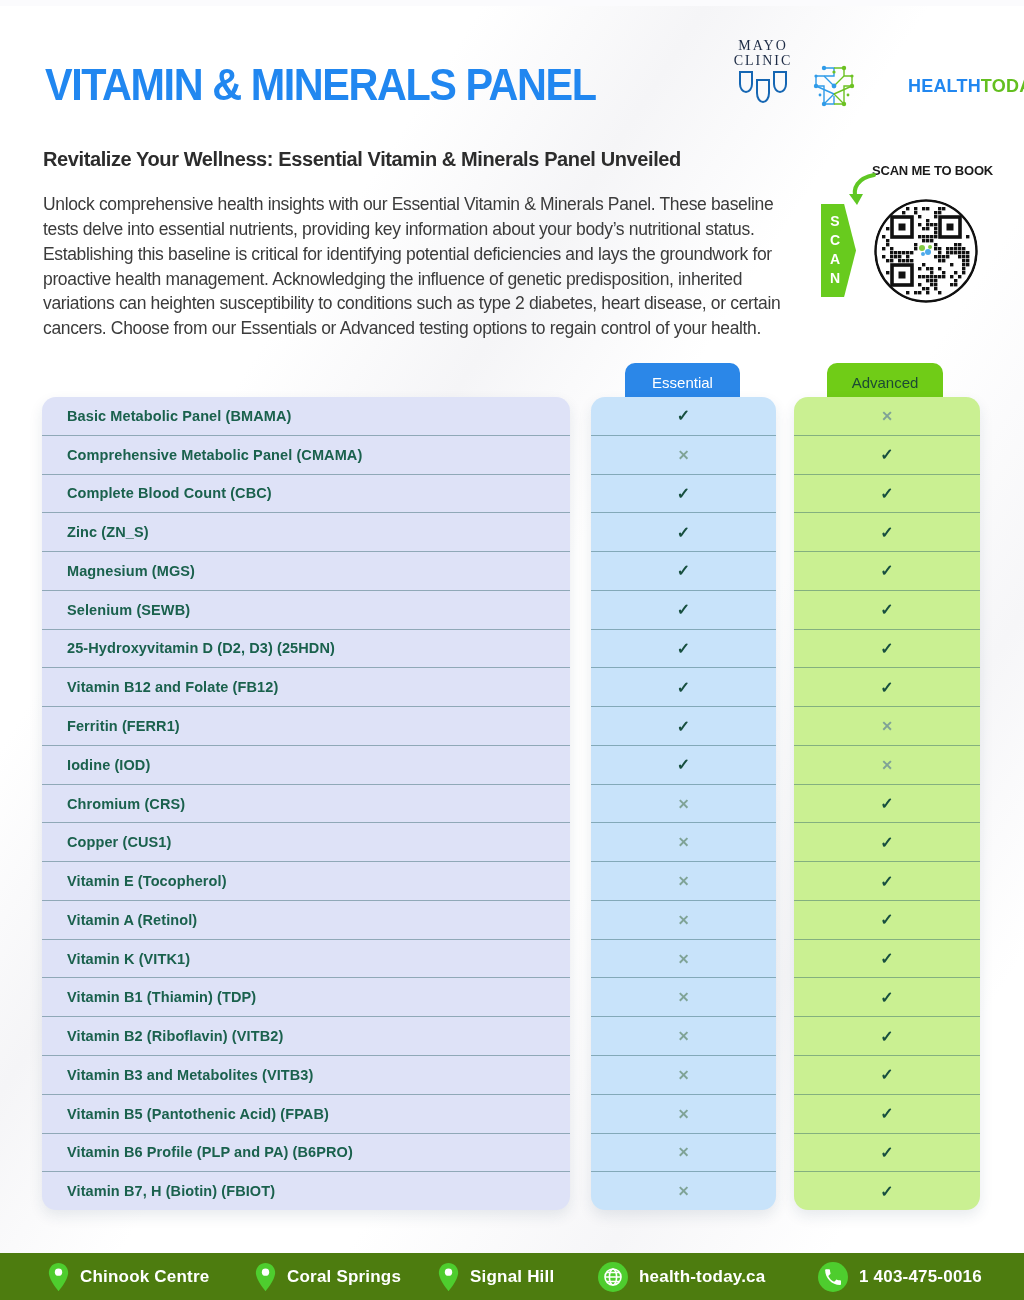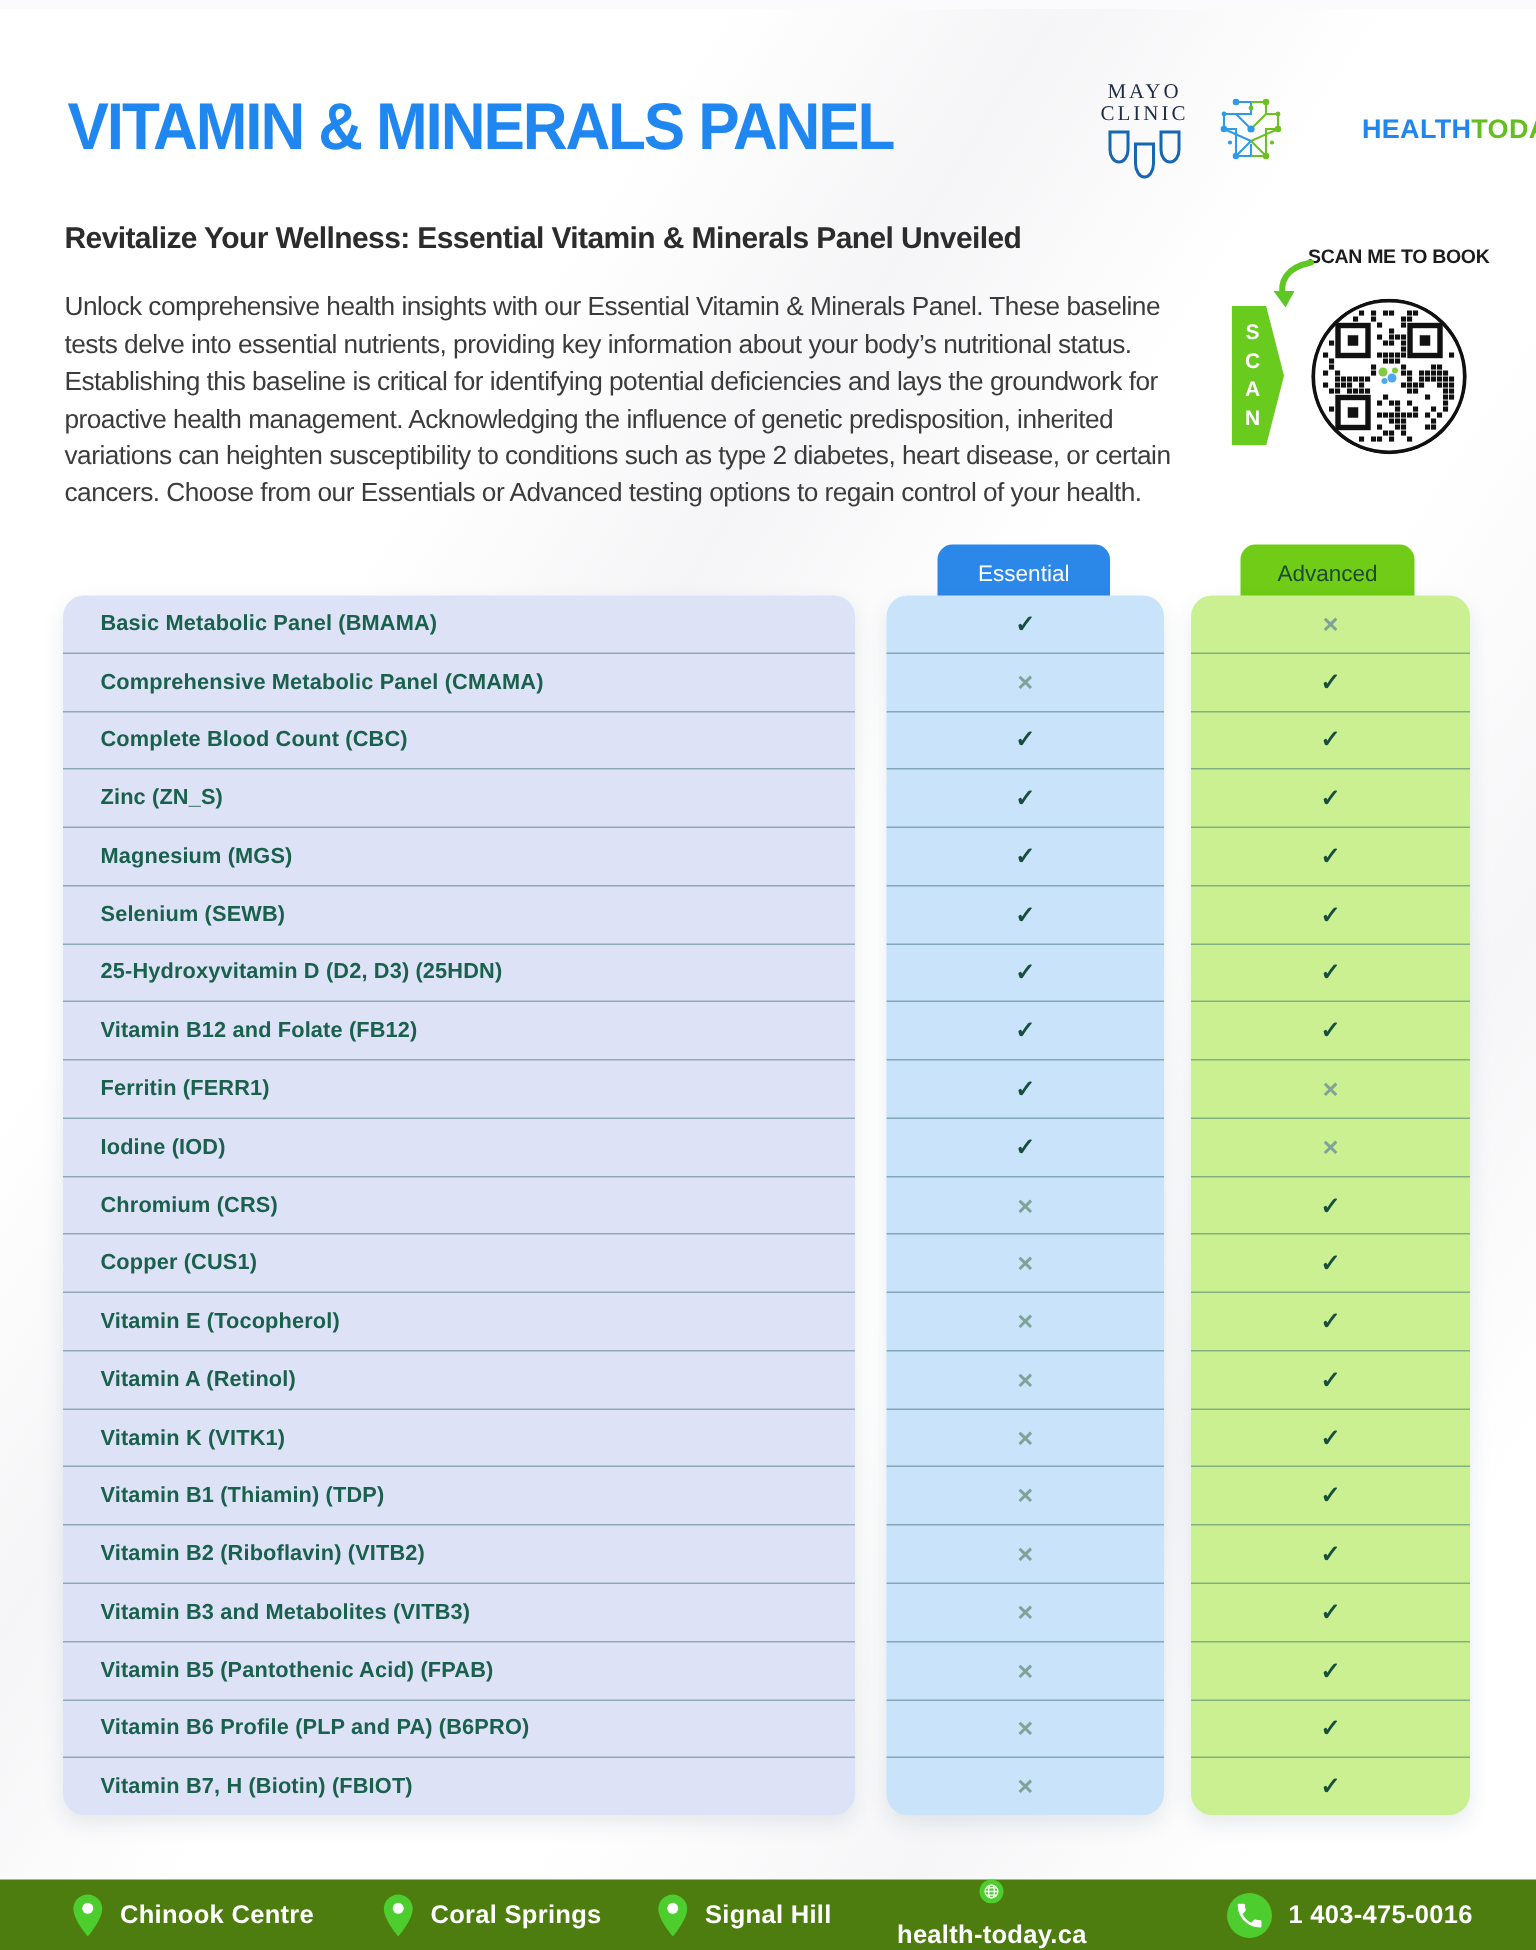--- a/index.html
+++ b/index.html
@@ -7,21 +7,21 @@
   body { font-family:"Liberation Sans", sans-serif; background:#fff; overflow:hidden; }
   .page { position:relative; width:1024px; height:1300px; background:#fff; overflow:hidden; }
   .page::before { content:""; position:absolute; inset:0;
     background:linear-gradient(123deg, transparent 26%, #f5f5f7 38%, transparent 50%, transparent 62%, #f6f6f8 76%, transparent 88%);
     pointer-events:none; }
   .page::after { content:""; position:absolute; left:0; right:0; top:0; height:6px; background:#fbfbfd; }
 
   
   .title { position:absolute; left:45px; top:60px; font-size:44px; font-weight:800;
     color:#2187f0; letter-spacing:-1.5px; transform:scaleX(.94); transform-origin:left center; white-space:nowrap; }
-  .mayo { position:absolute; left:727px; top:55px; width:72px; text-align:center; }
+  .mayo { position:absolute; left:727px; top:39px; width:72px; text-align:center; }
   .mayo-text { font-family:"Liberation Serif", serif; font-size:14px; letter-spacing:2px;
     color:#1d2b45; line-height:1.05; font-weight:400; }
   .mayo svg { margin-top:2px; }
   .ht { position:absolute; left:806px; top:58px; display:flex; align-items:center;gap:42px; }
   .ht-word { font-size:18px; font-weight:800; letter-spacing:.2px; margin-left:4px; }
   .ht-health { color:#2187f0; } .ht-today { color:#63bf1f; }
 
   .heading { position:absolute; left:43px; top:148px; font-size:20px; font-weight:700;
     color:#2c2c2c; letter-spacing:-0.4px; white-space:nowrap; }
   .para { position:absolute; left:43px; top:192px; width:770px; font-size:17.5px;
@@ -483,21 +483,21 @@
   </svg>
 <span>Coral Springs</span>
       </div>
       <div class="f-item" style="left: 438px;">
   <svg width="21" height="30" viewBox="0 0 24 34">
     <path d="M12 1 C5.9 1 1 5.9 1 12 c0 8.2 11 21 11 21 s11 -12.8 11 -21 C23 5.9 18.1 1 12 1 z" fill="#4ecd2e"></path>
     <circle cx="12" cy="11.5" r="4.2" fill="#fff"></circle>
   </svg>
 <span>Signal Hill</span>
       </div>
-      <div class="f-item" style="left: 598px; flex-direction: column;">
+      <div class="f-item" style="left: 598px;">
   <svg width="30" height="30" viewBox="0 0 30 30">
     <circle cx="15" cy="15" r="15" fill="#4ecd2e"></circle>
     <g fill="none" stroke="#fff" stroke-width="1.6">
       <circle cx="15" cy="15" r="8"></circle>
       <ellipse cx="15" cy="15" rx="3.6" ry="8"></ellipse>
       <path d="M7 15 h16 M8.6 10.5 h12.8 M8.6 19.5 h12.8"></path>
     </g>
   </svg>
 <span>health-today.ca</span>
       </div>

